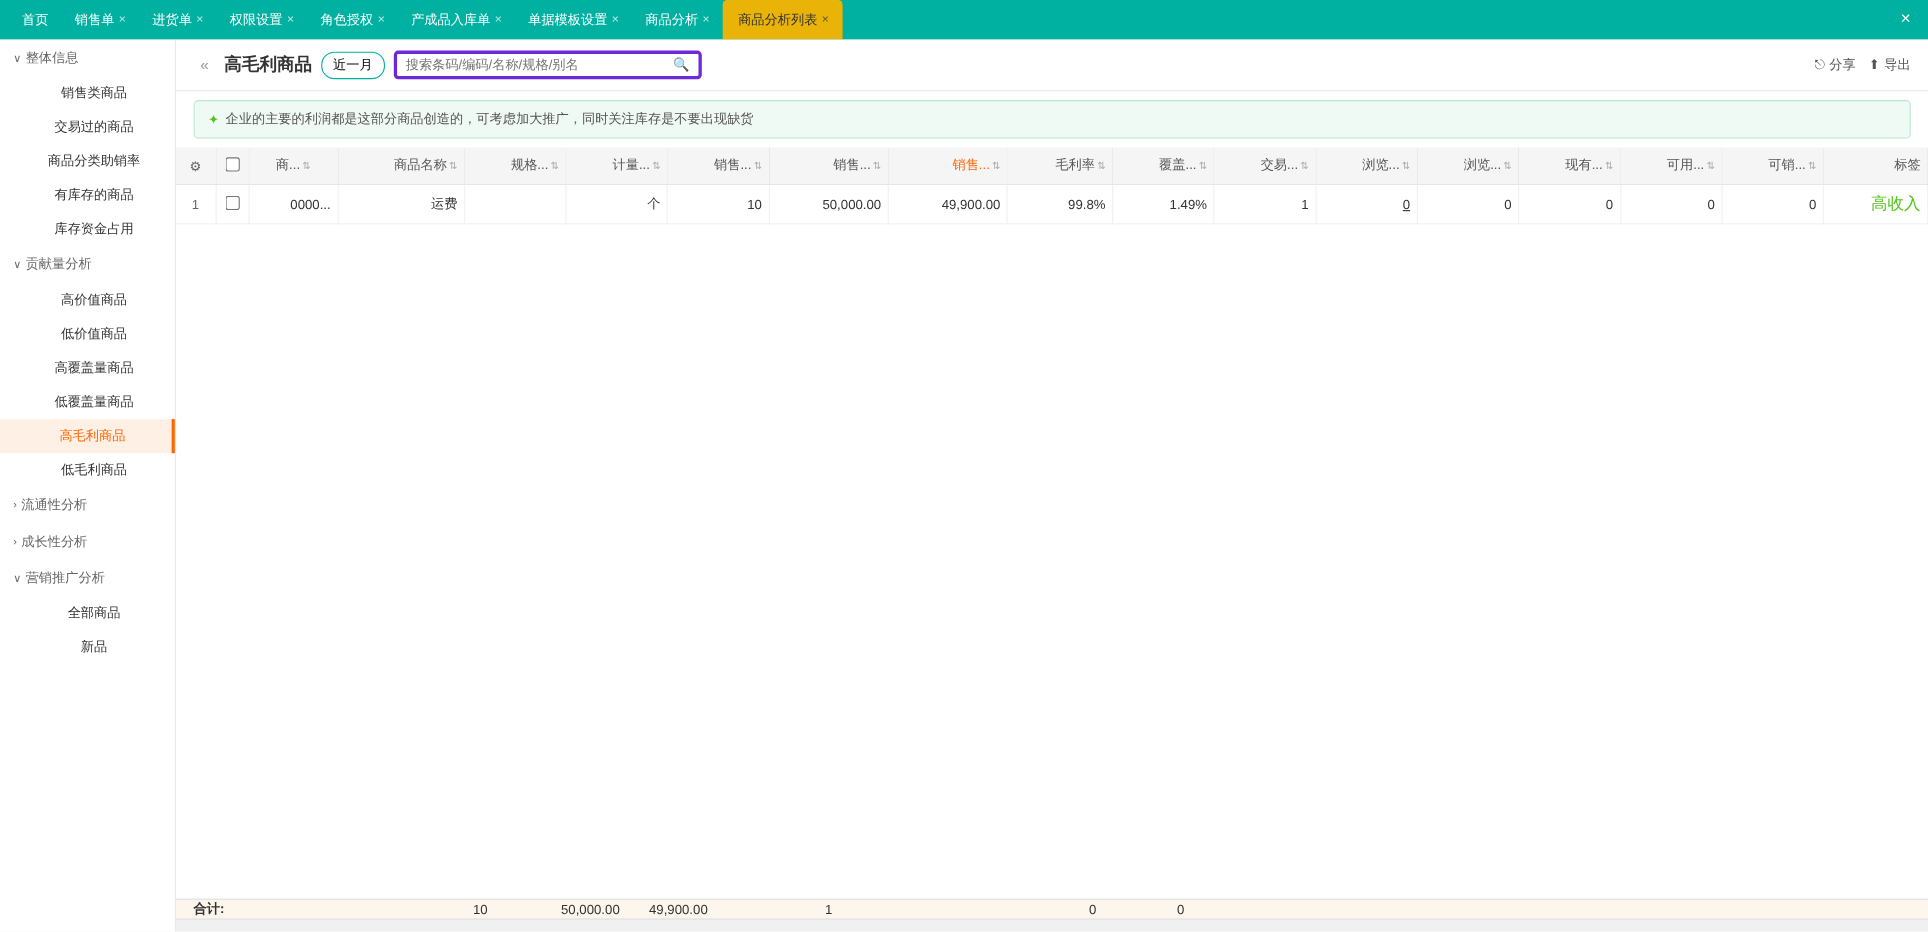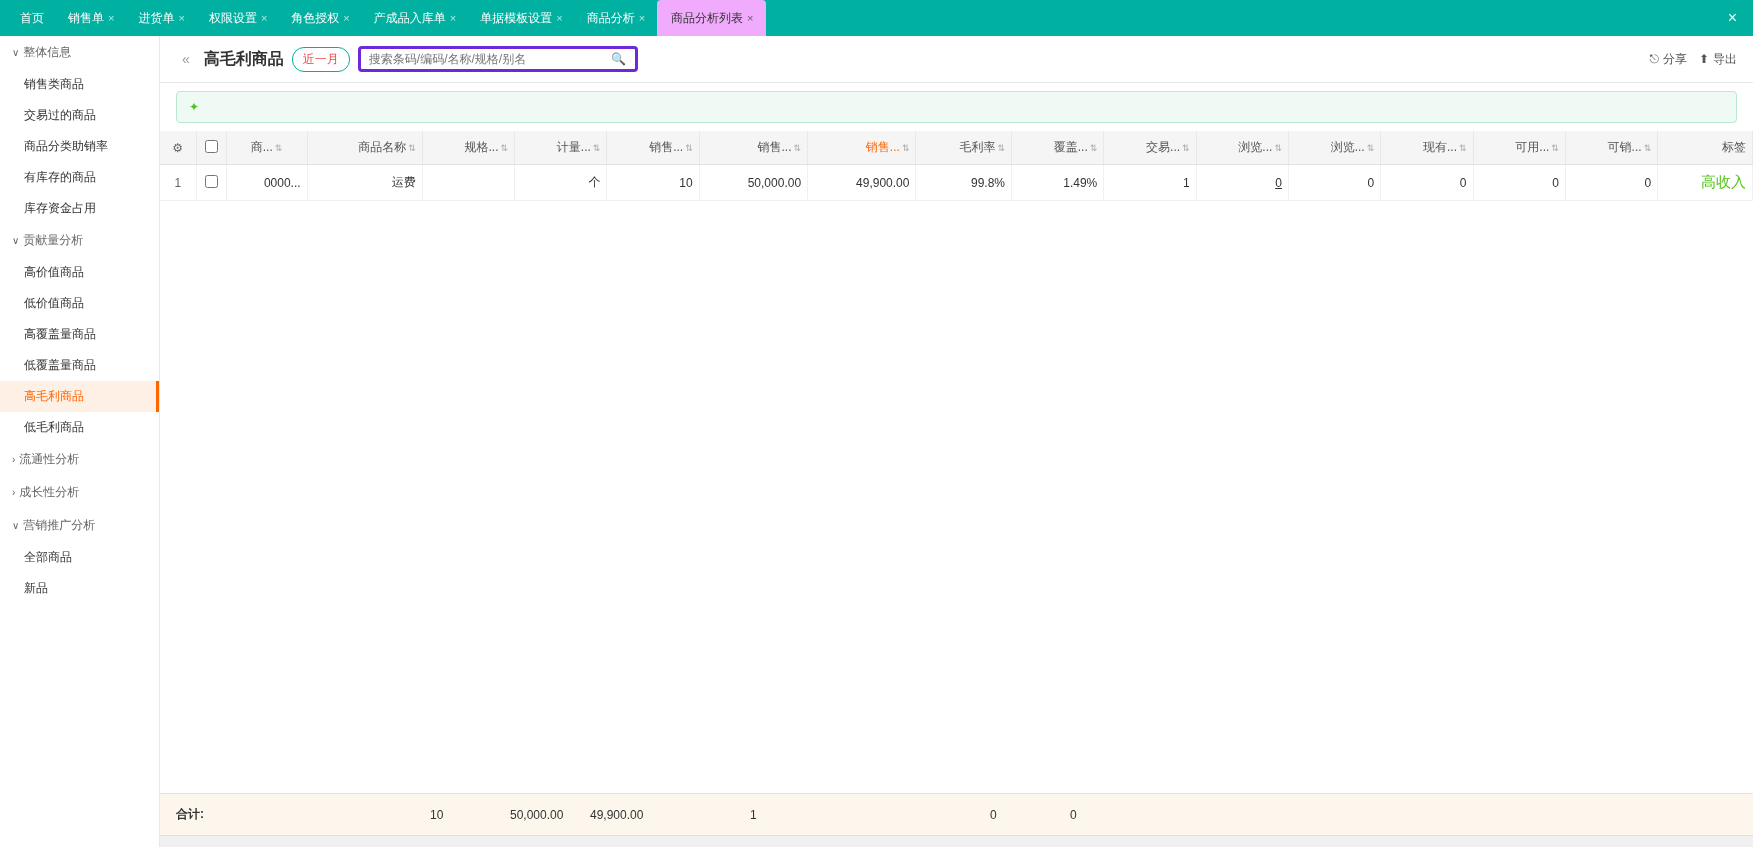--- a/index.html
+++ b/index.html
@@ -18,21 +18,21 @@
       padding: 0 12px;
       height: 36px;
       display: flex;
       align-items: center;
       cursor: pointer;
       color: white;
       white-space: nowrap;
       font-size: 13px;
     }
     .top-nav .nav-item.active {
-      background: #f0abfc;
+      background: #eab308;
       color: #333;
       border-radius: 4px 4px 0 0;
       padding-left: 14px;
     }
     .top-nav .nav-item .close-btn {
       margin-left: 4px;
       cursor: pointer;
       opacity: 0.7;
       font-size: 11px;
     }
@@ -64,20 +64,21 @@
       font-size: 12px;
       color: #666;
       cursor: pointer;
     }
     .sidebar-group-header .arrow { margin-right: 4px; font-size: 10px; }
     .sidebar-item {
       padding: 7px 12px 7px 24px;
       cursor: pointer;
       color: #333;
       font-size: 12px;
+      text-align: center;
     }
     .sidebar-item.active {
       background: #fff0e6;
       color: #ff6600;
       border-right: 3px solid #ff6600;
     }
 
     
     .content-area {
       flex: 1;
@@ -103,21 +104,21 @@
     }
     .page-title {
       font-size: 16px;
       font-weight: bold;
       color: #333;
     }
     .time-filter-btn {
       padding: 3px 10px;
       border: 1px solid #00b0a0;
       border-radius: 12px;
-      color: #ef4444;
+      color: #000000;
       cursor: pointer;
       background: white;
       font-size: 12px;
     }
     .search-box {
       display: flex;
       align-items: center;
       border: 3px solid #6d28d9;
       border-radius: 4px;
       padding: 3px 8px;
@@ -205,21 +206,21 @@
     .sort-icon { display: inline-block; color: #aaa; font-size: 9px; margin-left: 2px; }
     .settings-icon { color: #666; }
     .checkbox-cell { width: 30px; }
     .tag-high { color: #52c41a; font-size: 15px; }
     .underline-link { text-decoration: underline; color: #333; cursor: pointer; }
 
     
     .table-footer {
       border-top: 1px solid #e0e0e0;
       background: #fdf6ec;
-      padding: 12px 16px;
+      padding: 0 16px;
       display: flex;
       align-items: center;
       gap: 0;
       flex-shrink: 0;
     }
     .footer-label { color: #333; font-weight: bold; margin-right: 20px; }
     .footer-values {
       display: flex;
       flex: 1;
       gap: 0;
@@ -365,20 +366,21 @@
         </div>
         <div class="action-btn">
           <span>⬆</span>
           <span>导出</span>
         </div>
       </div>
     </div>
 
     <div class="info-banner">
       <span style="color:#52c41a;">✦</span>
+      <span>企业的主要的利润都是这部分商品创造的，可考虑加大推广，同时关注库存是不要出现缺货</span>
     </div>
 
     <div class="table-wrapper">
       <table>
         <thead>
           <tr>
             <th style="width:36px; text-align:center;">
               <span class="settings-icon">⚙</span>
             </th>
             <th class="checkbox-cell" style="text-align:center;">

